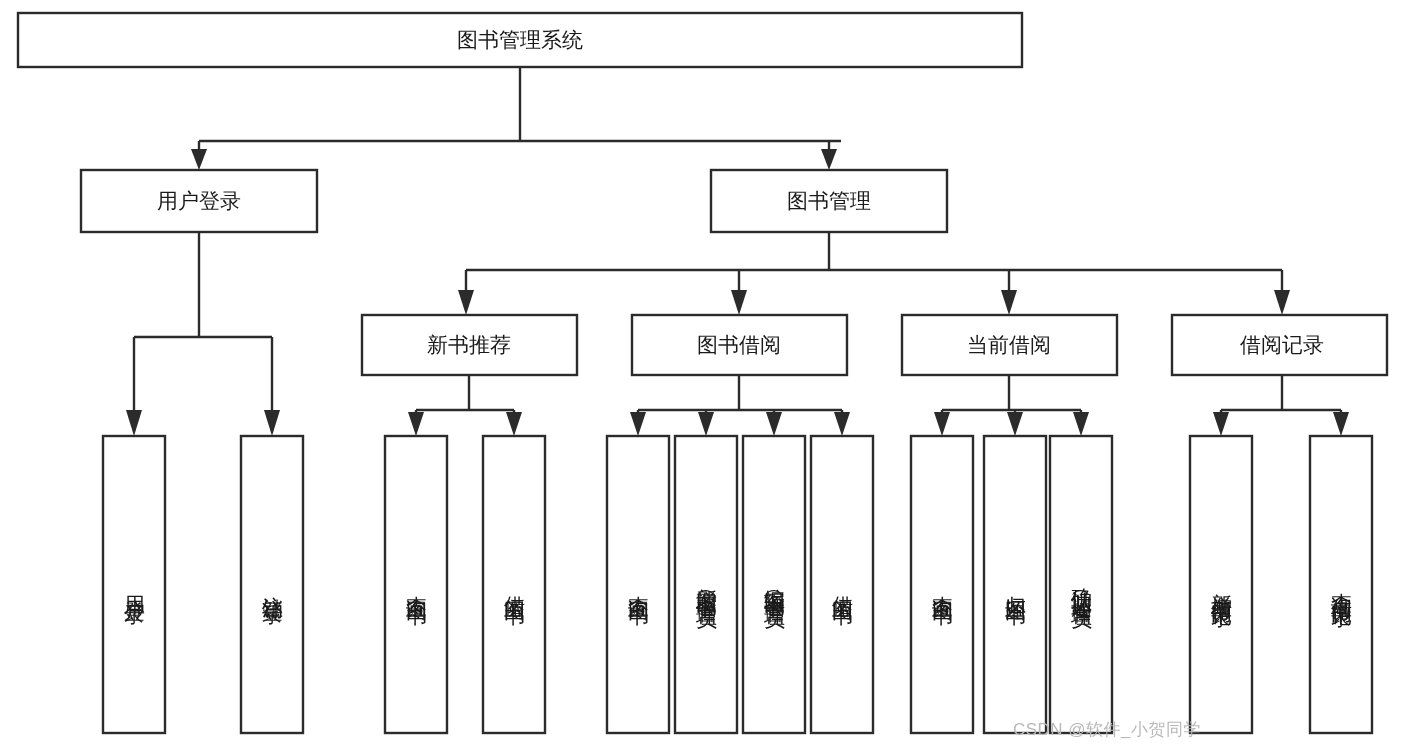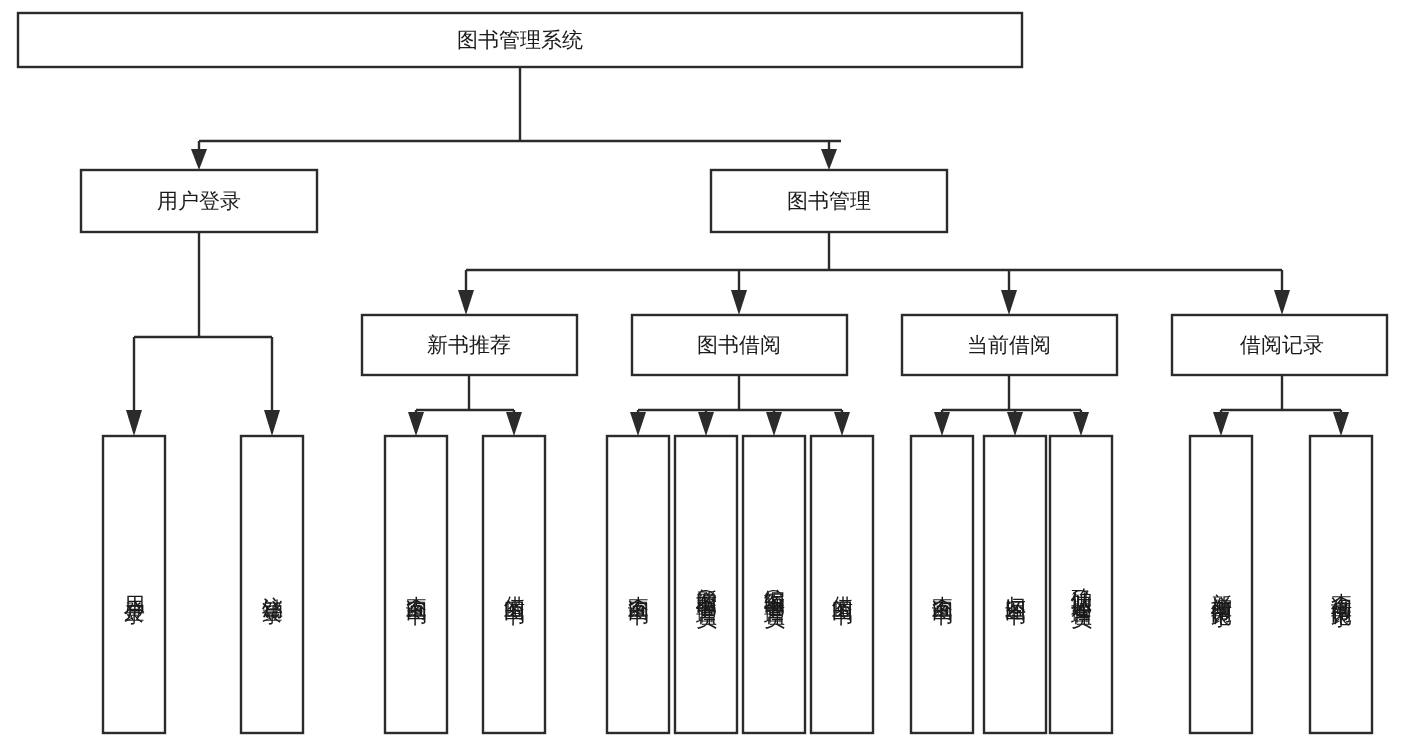--- a/index.html
+++ b/index.html
@@ -205,14 +205,15 @@
   <div class="leaf-label-box" style="left:607px;  top:436px; width:62px; height:297px;">查询图书</div>
   <div class="leaf-label-box" style="left:675px;  top:436px; width:62px; height:297px;">新增图书（管理员）</div>
   <div class="leaf-label-box" style="left:743px;  top:436px; width:62px; height:297px;">编辑图书（管理员）</div>
   <div class="leaf-label-box" style="left:811px;  top:436px; width:62px; height:297px;">借阅图书</div>
   <div class="leaf-label-box" style="left:911px;  top:436px; width:62px; height:297px;">查询图书</div>
   <div class="leaf-label-box" style="left:984px;  top:436px; width:62px; height:297px;">归还图书</div>
   <div class="leaf-label-box" style="left:1050px; top:436px; width:62px; height:297px;">确认归还（管理员）</div>
   <div class="leaf-label-box" style="left:1190px; top:436px; width:62px; height:297px;">新增借阅记录</div>
   <div class="leaf-label-box" style="left:1310px; top:436px; width:62px; height:297px;">查询借阅记录</div>
 
+  <div class="watermark">CSDN @软件_小贺同学</div>
 
 </div>
 
 </body></html>

